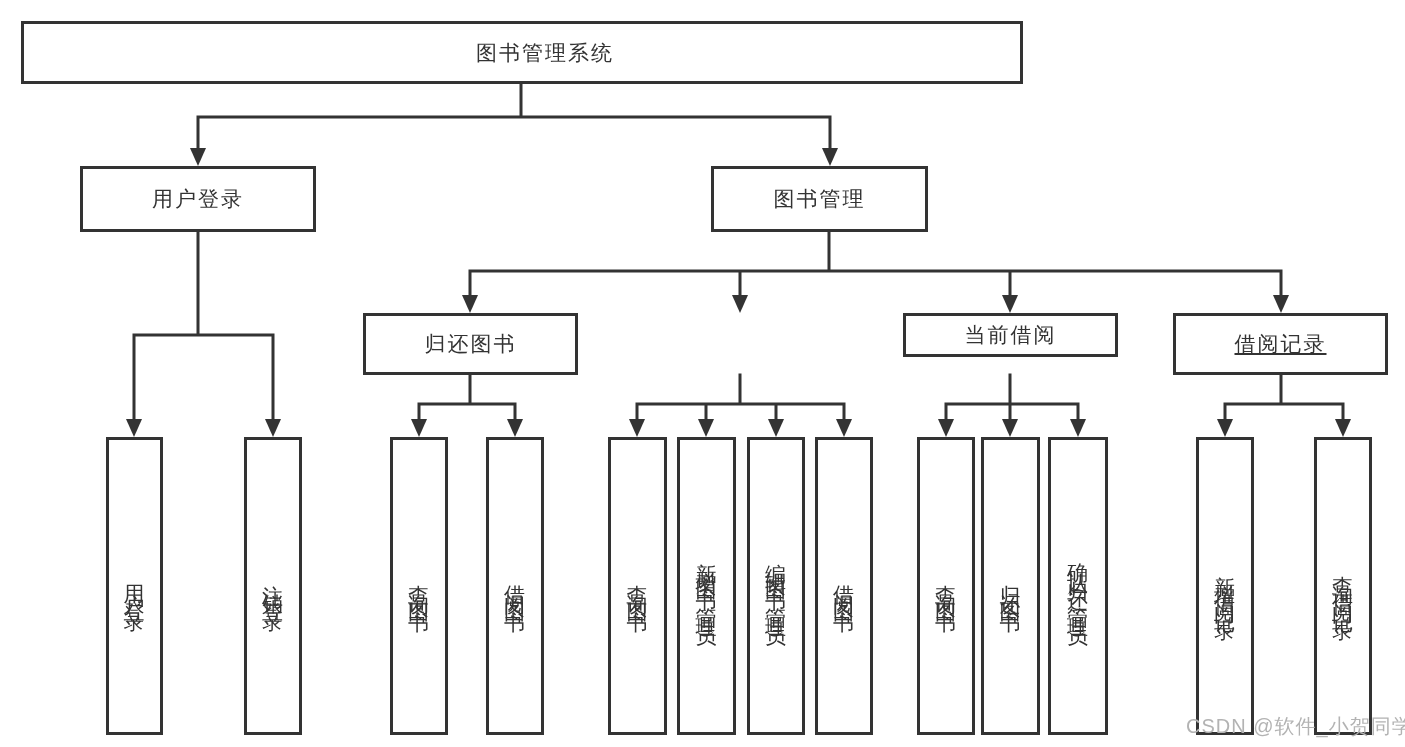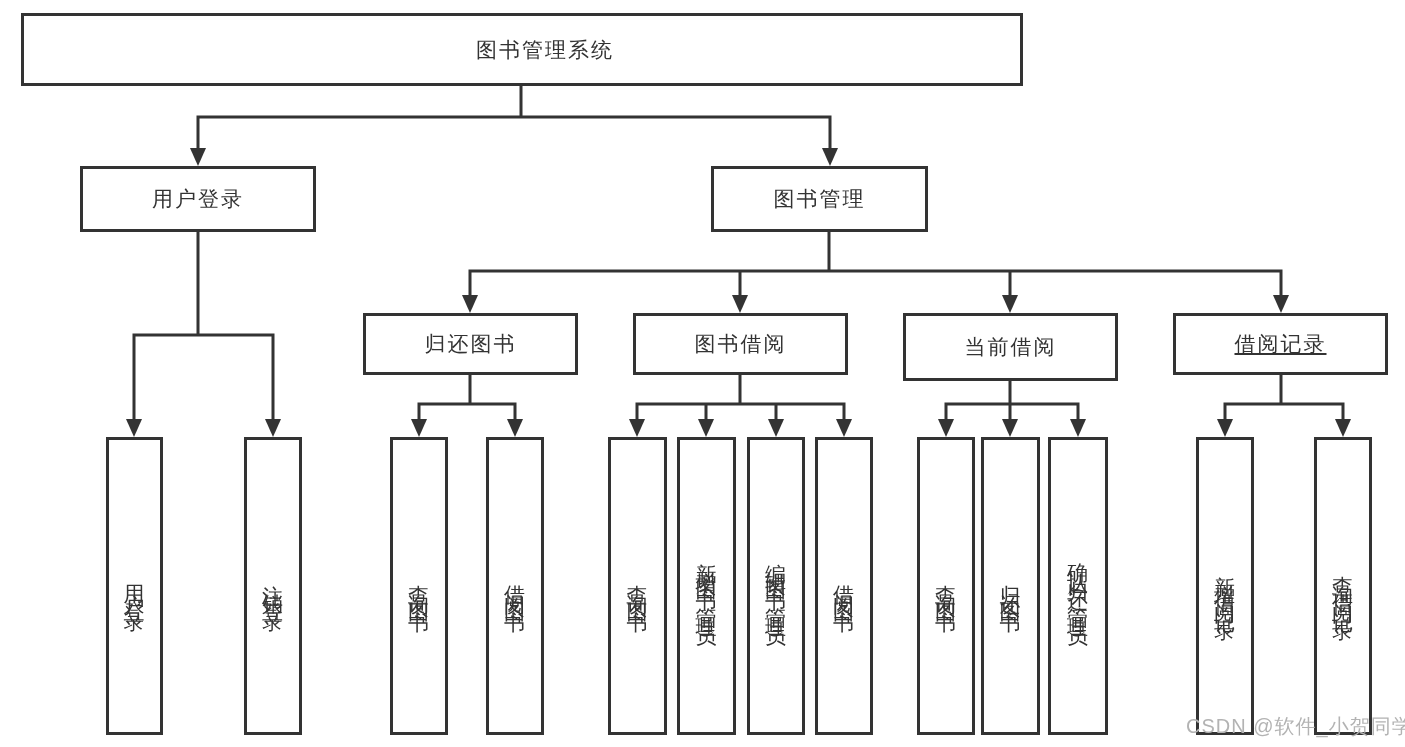--- a/index.html
+++ b/index.html
@@ -90,38 +90,35 @@
       <polygon points="768,419 784,419 776,437"></polygon>
       <polygon points="836,419 852,419 844,437"></polygon>
       <polygon points="938,419 954,419 946,437"></polygon>
       <polygon points="1002,419 1018,419 1010,437"></polygon>
       <polygon points="1070,419 1086,419 1078,437"></polygon>
       <polygon points="1217,419 1233,419 1225,437"></polygon>
       <polygon points="1335,419 1351,419 1343,437"></polygon>
     </g>
   </svg>
 
-  <div class="node" style="left:21px; top:13px; width:1002px; height:73px;padding-left:46px;">
+  <div class="node" style="left:21px; top:21px; width:1002px; height:63px;padding-left:46px;">
     <span>图书管理系统</span>
   </div>
 
   <div class="node" style="left:80px; top:166px; width:236px; height:66px;">
     <span>用户登录</span>
   </div>
   <div class="node" style="left:711px; top:166px; width:217px; height:66px;">
     <span>图书管理</span>
   </div>
 
   <div class="node" style="left:363px; top:313px; width:215px; height:62px;">
     <span>归还图书</span>
   </div>
-  <div class="node" style="left:633px; top:313px; width:215px; height:62px;">
-    <span>图书借阅</span>
-  </div>
-  <div class="node" style="left:903px; top:313px; width:215px; height:68px;align-items:center;">
+  <div class="node" style="left:903px; top:313px; width:215px; height:44px;align-items:center;">
     <span>当前借阅</span>
   </div>
   <div class="node" style="left:1173px; top:313px; width:215px; height:62px;text-decoration:underline;">
     <span>借阅记录</span>
   </div>
 
   <div class="node vnode" style="left:106px; top:437px; width:57px; height:298px;">
     <span class="vtext">用户登录</span>
   </div>
   <div class="node vnode" style="left:244px; top:437px; width:58px; height:298px;">

